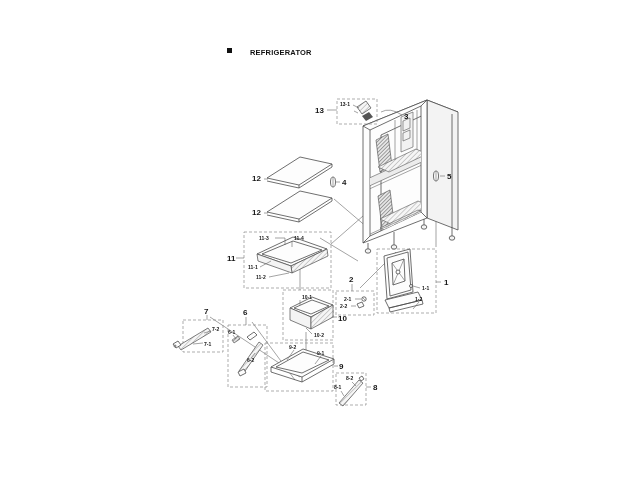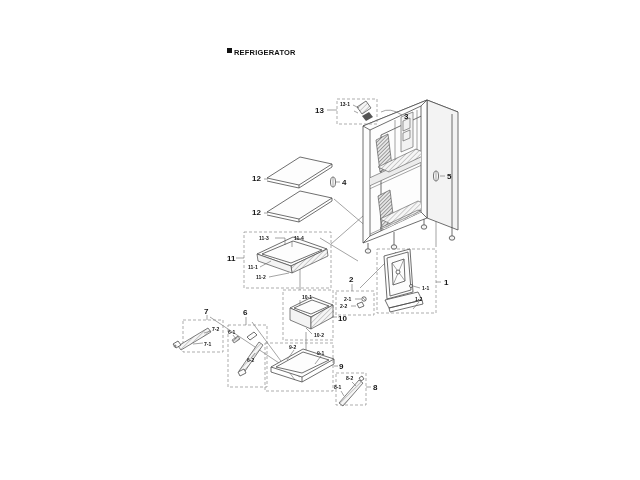--- a/index.html
+++ b/index.html
@@ -1,20 +1,20 @@
 <!DOCTYPE html>
 <html><head>
 <meta charset="utf-8">
 <style>
   html,body { margin:0; padding:0; }
   body {
     width:640px; height:480px; background:#ffffff; position:relative;
     overflow:hidden; font-family:"Liberation Sans", sans-serif;
   }
-  #hdr { position:absolute; left:183px; top:48px; display:flex; gap:2px;padding-left:44px; }
+  #hdr { position:absolute; left:183px; top:48px; display:flex; gap:18px;padding-left:44px; }
   #hdr .sq { width:5px; height:5px; background:#111; display:inline-block; }
   #hdr .t  { font-size:7.5px; font-weight:bold; color:#111; letter-spacing:.2px; }
   svg { position:absolute; left:0; top:0; }
   text.n { font-family:"Liberation Sans", sans-serif; font-size:8px;  font-weight:bold; fill:#161616; }
   text.s { font-family:"Liberation Sans", sans-serif; font-size:5px;  font-weight:bold; fill:#161616; }
   .ln { stroke:#666; stroke-width:.6; fill:none; }
   .st { stroke:#4a4a4a; stroke-width:.8; fill:none; }
   .fw { fill:#fdfdfd; stroke:#4a4a4a; stroke-width:.8; }
   .fl { fill:#f3f3f3; stroke:#4a4a4a; stroke-width:.8; }
   .bx { fill:none; stroke:#8a8a8a; stroke-width:.7; stroke-dasharray:3 2; }

